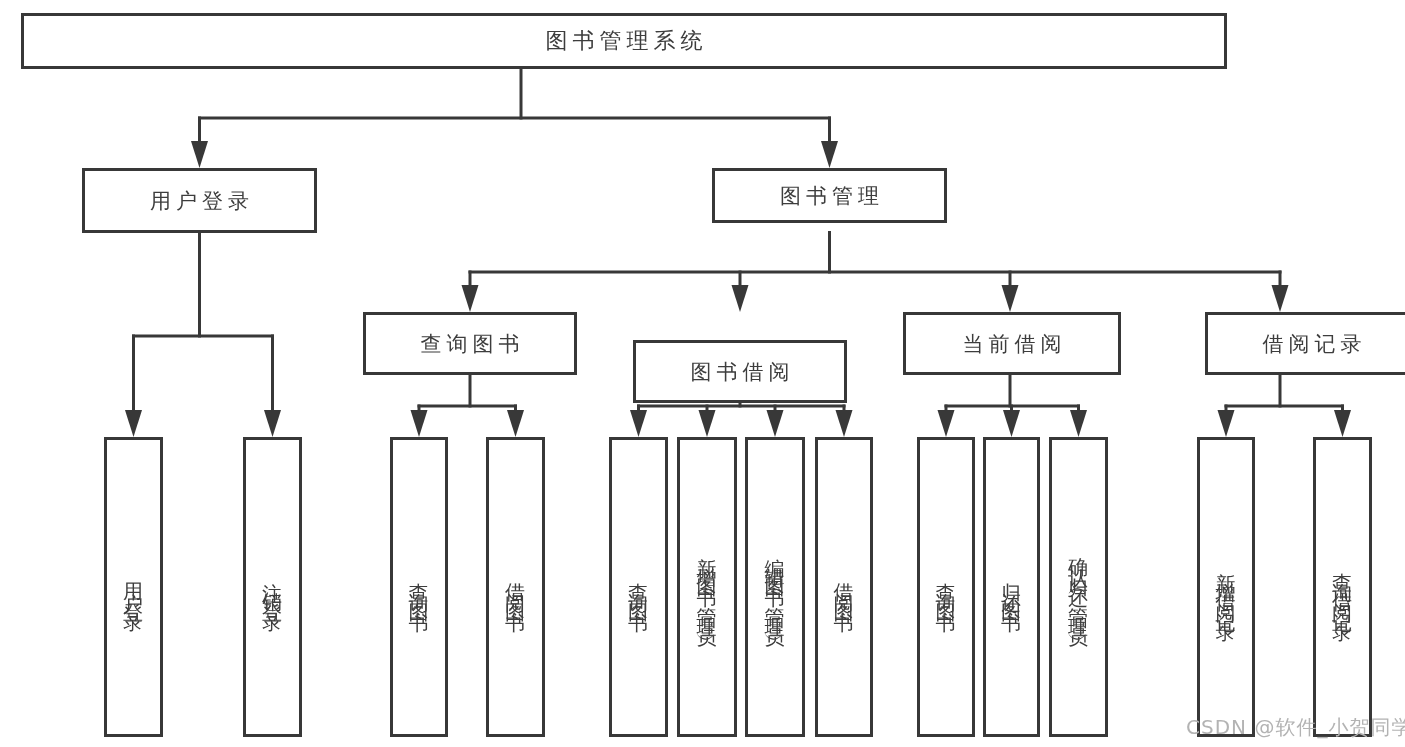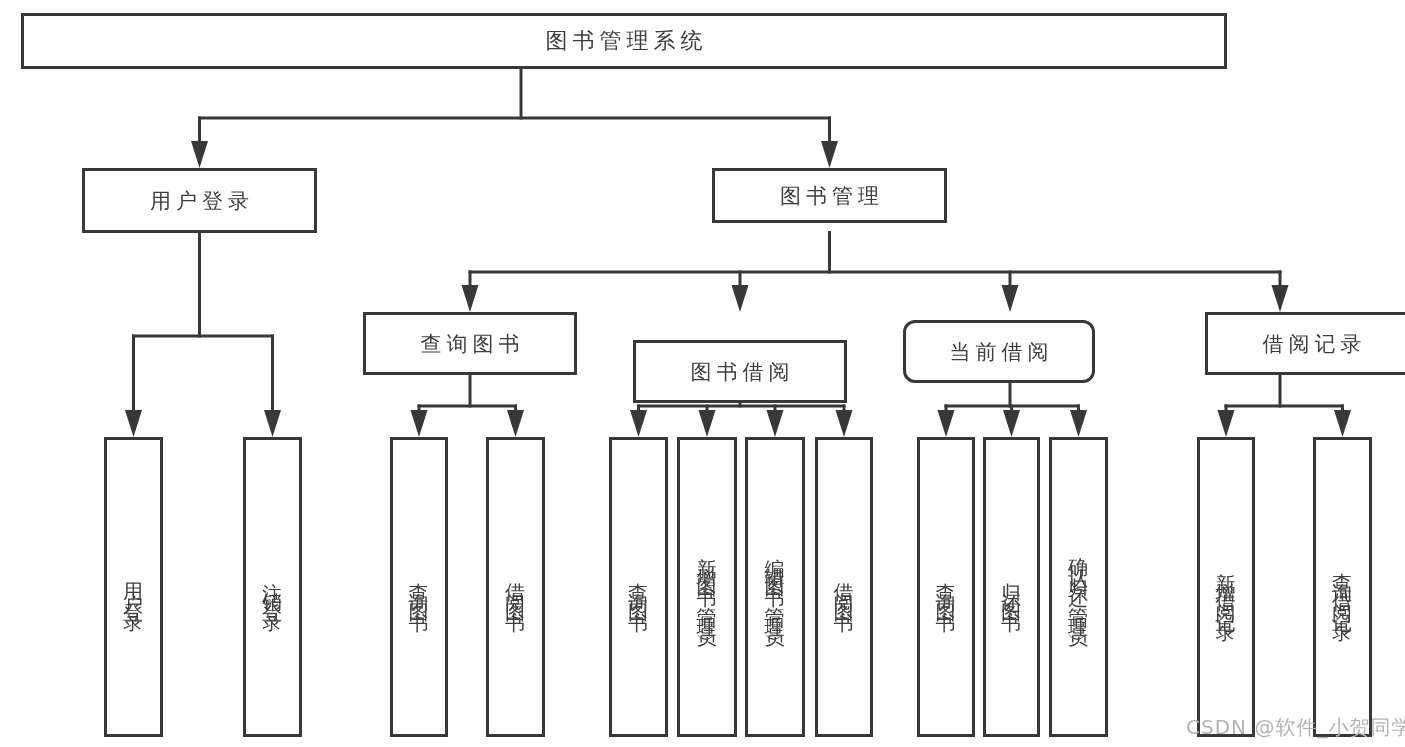--- a/index.html
+++ b/index.html
@@ -96,21 +96,21 @@
     <use href="#ah" x="1342.5" y="437"></use>
   </svg>
 
   <div class="box hbox" style="left:21px; top:13px; width:1206px; height:56px; font-size:22px;">图书管理系统</div>
 
   <div class="box hbox" style="left:82px; top:168px; width:235px; height:65px;">用户登录</div>
   <div class="box hbox" style="left:712px; top:168px; width:235px; height:55px;">图书管理</div>
 
   <div class="box hbox" style="left:363px; top:312px; width:214px; height:63px;">查询图书</div>
   <div class="box hbox" style="left:633px; top:312px; width:214px; height:63px;margin-top:28px;">图书借阅</div>
-  <div class="box hbox" style="left:903px; top:320px; width:192px; height:63px;border-radius:12px;">当前借阅</div>
+  <div class="box hbox" style="left:903px; top:312px; width:218px; height:63px;">当前借阅</div>
   <div class="box hbox" style="left:1173px; top:312px; width:214px; height:63px;margin-left:32px;">借阅记录</div>
 
   <div class="box vbox" style="left:104px; top:437px; width:59px; height:300px;">
     <span class="vtext">用户登录</span>
   </div>
   <div class="box vbox" style="left:243px; top:437px; width:59px; height:300px;">
     <span class="vtext">注销登录</span>
   </div>
 
   <div class="box vbox" style="left:390px; top:437px; width:58px; height:300px;">

